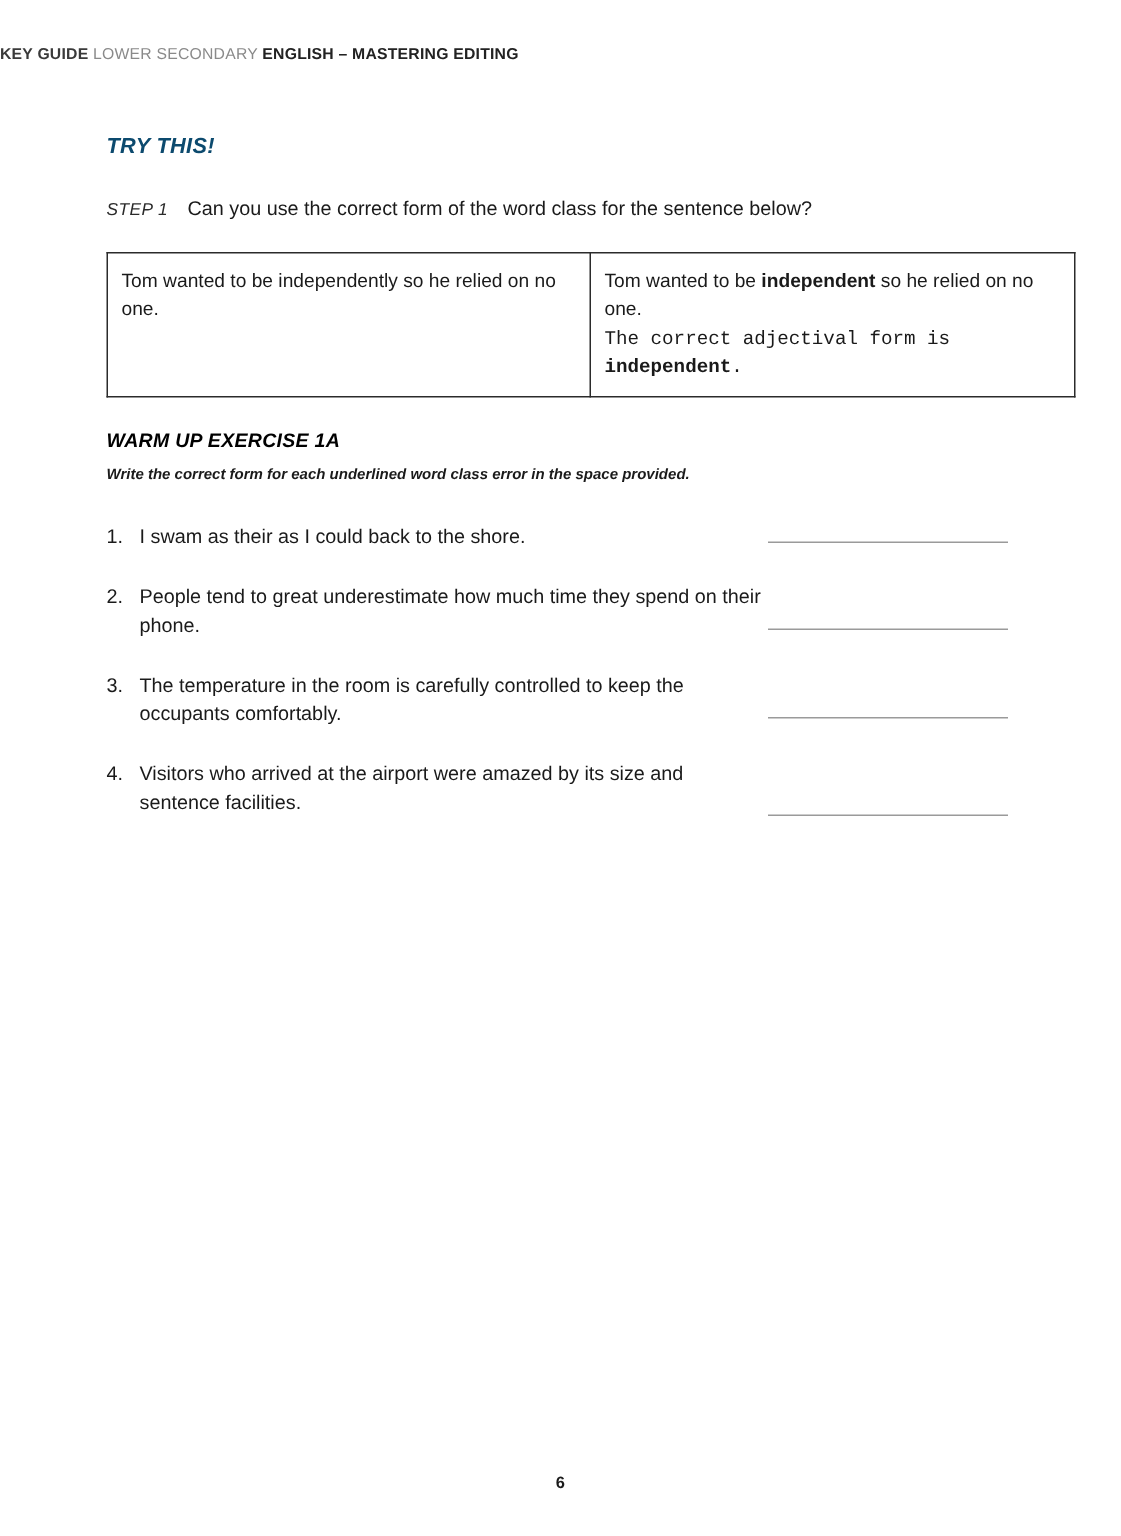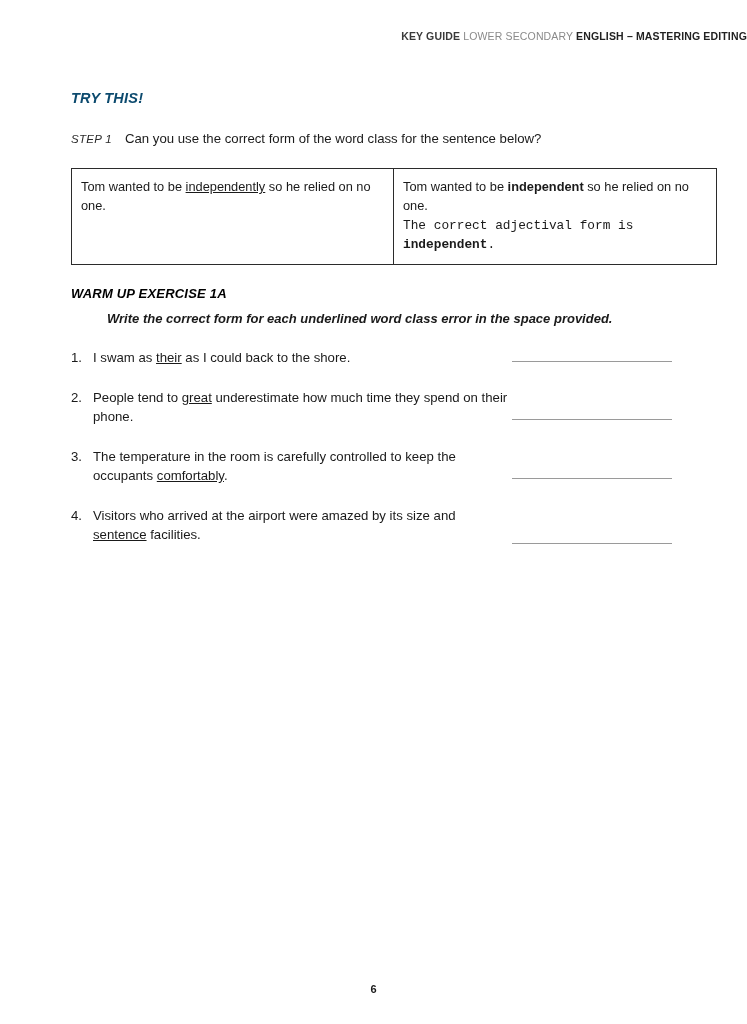--- a/index.html
+++ b/index.html
@@ -19,21 +19,21 @@
     overflow: hidden;
     margin: 0 auto;
   }
 
   
   .running-header {
     position: absolute;
     top: 30px;
     left: 0;
     width: 747px;
-    text-align: right;
+    text-align: left;
     font-size: 10.5px;
     letter-spacing: 0.15px;
     white-space: nowrap;
   }
   .rh-key {
     font-weight: bold;
     color: #3a3a3a;
     font-stretch: condensed;
   }
   .rh-lower {
@@ -90,43 +90,42 @@
     padding: 9px 9px 10px 9px;
     font-size: 12.8px;
     line-height: 1.45;
     color: #1a1a1a;
     height: 55px;
   }
   .compare-table td.cell-left { width: 303px; }
   .compare-table td.cell-right { width: 304px; }
   .cell-para { margin: 0; }
   .cell-para + .cell-para { margin-top: 2px; font-family: Liberation Mono, monospace; }
-  .u { text-decoration: underline; }
+  .u { }
   .b { font-weight: bold; }
 
   
   .warmup-title {
     position: absolute;
     left: 71px;
     top: 286px;
     font-size: 13px;
     font-weight: bold;
     font-style: italic;
     letter-spacing: 0.2px;
     color: #000000;
   }
   .warmup-instr {
     position: absolute;
     left: 71px;
     top: 311px;
-    font-size: 13px;
-    font-weight: bold;
-    font-style: italic;
-    color: #1a1a1a;
-    margin-left: 36px;
+    font-size: 10px;
+    font-weight: bold;
+    font-style: italic;
+    color: #1a1a1a;
   }
 
   
   .questions {
     position: absolute;
     left: 71px;
     top: 348px;
     width: 440px;
   }
   .q-item {

